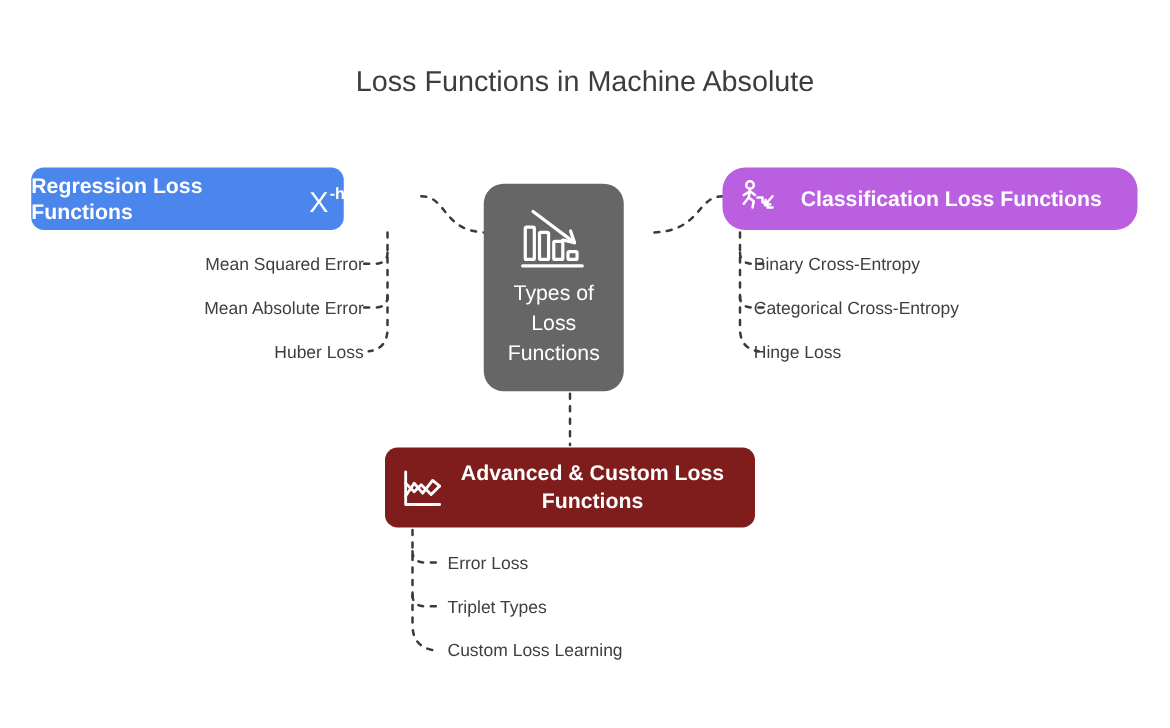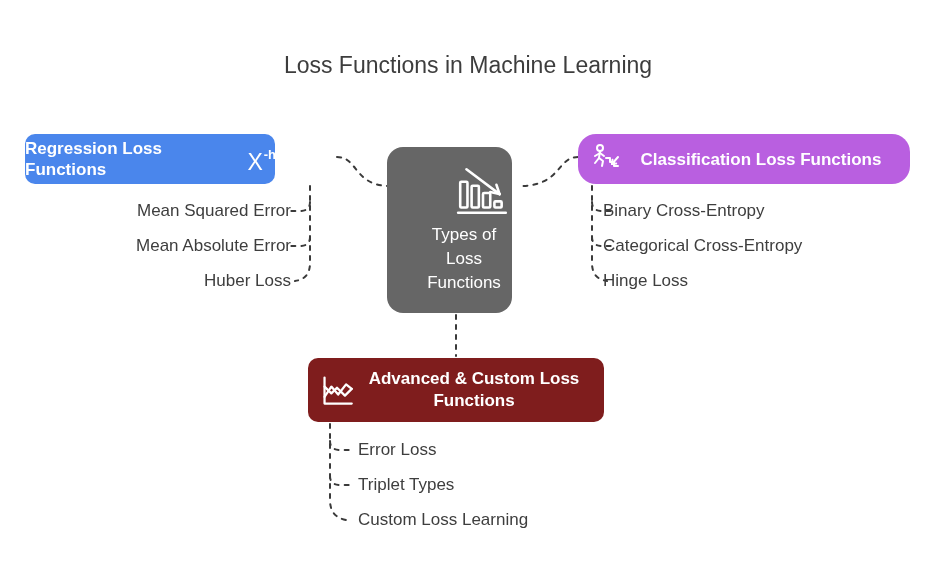--- a/index.html
+++ b/index.html
@@ -63,25 +63,24 @@
     border-radius: 10px;
     padding-left: 12px;
   }
   .node-classification .label {
     flex: 1;
     text-align: center;
     padding-right: 10px;
   }
   .node-center {
     left: 387px; top: 147px;
-    width: 125px; height: 166px;
+    width: 112px; height: 166px;
     border-radius: 16px;
     flex-direction: column;
     justify-content: center;
-    align-items: flex-end;
   }
   .node-center .label {
     width: 96px;
     text-align: center;
     font-weight: 500;
     font-size: 17px;
     line-height: 24px;
     margin-top: 6px;
   }
   .node-advanced {
@@ -94,39 +93,39 @@
     flex: 1;
     text-align: center;
     line-height: 22px;
     padding-right: 10px;
   }
   .leaf-list {
     position: absolute;
     display: flex;
     flex-direction: column;
     gap: 17px;
-    font-size: 17px;
+    font-size: 14px;
     color: #3e3e3e;
   }
   .leaf-list .leaf {
     height: 18px;
     line-height: 18px;
     white-space: nowrap;
   }
   .list-regression { top: 202px; right: 645px; align-items: flex-end; text-align: right; }
   .list-classification { top: 202px; left: 603px; }
   .list-advanced { top: 441px; left: 358px; }
   .icon-box { display: flex; align-items: center; justify-content: center; }
 </style>
 </head>
 <body>
 
 <div class="canvas">
 
-  <div class="page-title">Loss Functions in Machine Learning</div>
+  <div class="page-title">Loss Functions in Machine Absolute</div>
 
   <svg class="connectors" viewBox="0 0 936 582">
     <g fill="none" stroke="#3a3a3a" stroke-width="2" stroke-dasharray="4 6" stroke-linecap="round">
       <path d="M337 157 C358 157, 354 186, 390 186"></path>
       <path d="M578 157 C557 157, 561 186, 520 186"></path>
       <path d="M456 315 L456 356"></path>
       <path d="M310 186 L310 263 Q310 279 295 281"></path>
       <path d="M310 202 Q310 211 300 211 L288 211"></path>
       <path d="M310 237 Q310 246 300 246 L288 246"></path>
       <path d="M592 186 L592 263 Q592 279 607 281"></path>

